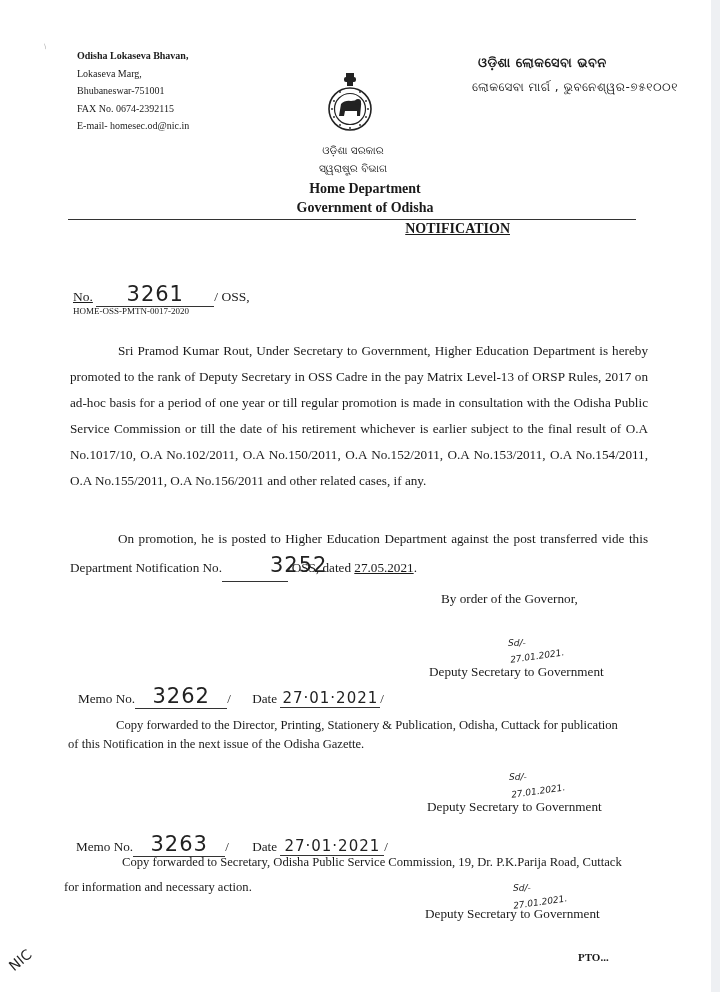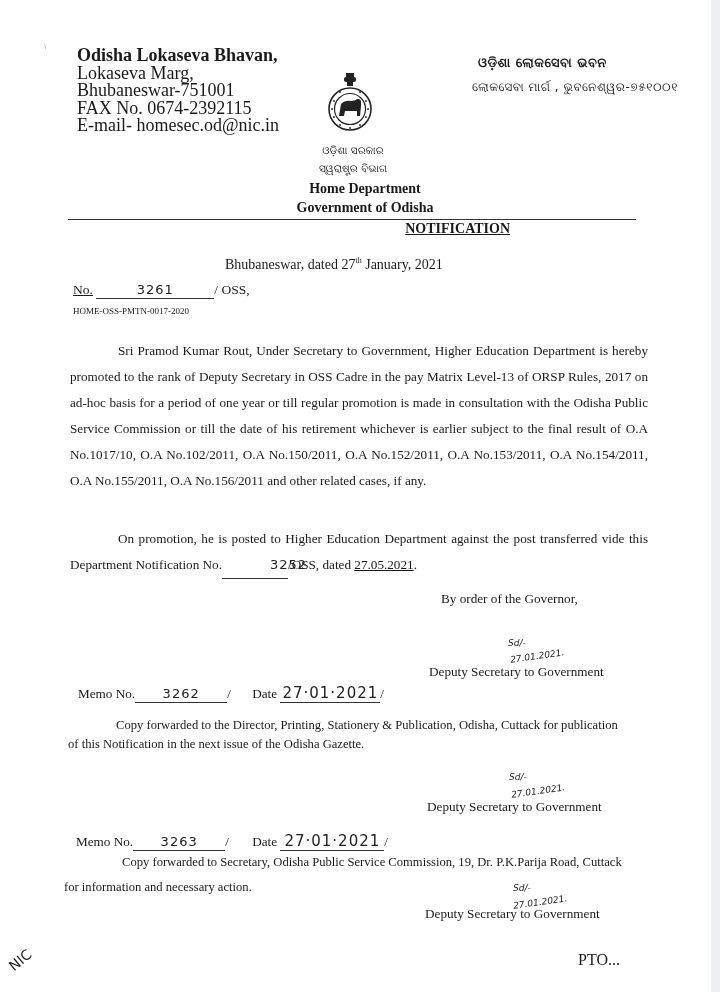--- a/index.html
+++ b/index.html
@@ -1,47 +1,47 @@
 <!DOCTYPE html>
 <html><head>
   <meta charset="utf-8">
   <style>
     * { box-sizing: border-box; margin: 0; padding: 0; }
     html, body { width: 720px; height: 992px; background: #ffffff; overflow: hidden; }
     body { position: relative; font-family: "Liberation Serif", "DejaVu Serif", serif; color: #1a1a1a; }
     .page { position: absolute; left: 0; top: 0; width: 711px; height: 992px; background: #ffffff; }
     .right-strip { position: absolute; left: 711px; top: 0; width: 9px; height: 992px; background: #eef0f3; }
     .abs { position: absolute; white-space: nowrap; }
-    .addr { left: 77px; top: 47px; font-size: 18px; line-height: 17.5px; }
+    .addr { left: 77px; top: 47px; font-size: 10px; line-height: 17.5px; }
     .addr .bold { font-weight: bold; }
     .odia-head { left: 478px; top: 55px; font-size: 13px; font-family: "DejaVu Sans", sans-serif; font-weight: bold; letter-spacing: 0.5px; }
     .odia-sub { left: 472px; top: 80px; font-size: 12px; font-family: "DejaVu Sans", sans-serif; letter-spacing: 0.5px; }
     .emblem { left: 325px; top: 71px; width: 50px; height: 62px; }
     .odia-gov { left: 313px; top: 141px; width: 80px; text-align: center; font-size: 10.5px; font-family: "DejaVu Sans", sans-serif; line-height: 18px; }
     .gov-title { left: 200px; top: 180px; width: 330px; text-align: center; font-size: 14px; font-weight: bold; line-height: 18.5px; }
     .hline { left: 68px; top: 219px; width: 568px; height: 1.3px; background: #333; }
     .notif-title { left: 200px; top: 221px; width: 310px; text-align: right; font-size: 14px; font-weight: bold; }
     .notif-title span { text-decoration: underline; }
     .dateline { left: 225px; top: 256px; font-size: 14px; }
     .dateline sup { font-size: 8px; }
     .no-line { left: 73px; top: 282px; font-size: 13.5px; }
     .no-line .u { text-decoration: underline; }
-    .hw { font-family: "DejaVu Sans", sans-serif; font-size: 13px; color: #222; letter-spacing: 1px; }
+    .hw { font-family: "DejaVu Sans", sans-serif; font-size: 21px; color: #222; letter-spacing: 1px; }
     .blank { display: inline-block; border-bottom: 1px solid #333; text-align: center; }
     .ref { left: 73px; top: 306px; font-size: 9px; }
     .para { left: 70px; width: 578px; font-size: 13.2px; line-height: 26px; text-align: justify; white-space: normal; }
     .para1 { top: 338px; text-indent: 48px; }
     .para2 { top: 526px; text-indent: 48px; }
     .order { left: 441px; top: 591px; font-size: 13.2px; }
     .sig { font-size: 13.2px; }
     .sig-mark { font-family: "DejaVu Sans", sans-serif; font-size: 9px; font-style: italic; color: #222; }
     .memo { font-size: 13.2px; margin-left: 12px; }
     .para3 { left: 68px; top: 716px; width: 560px; font-size: 12.6px; line-height: 19px; white-space: normal; text-indent: 48px; }
     .para4 { left: 64px; top: 850px; width: 560px; font-size: 12.6px; line-height: 25px; white-space: normal; text-indent: 58px; }
-    .pto { left: 578px; top: 951px; font-size: 16px; font-weight: normal; font-family: "Liberation Serif", serif; }
+    .pto { left: 578px; top: 951px; font-size: 11px; font-weight: bold; font-family: "Liberation Serif", serif; }
     .scribble { left: 8px; top: 952px; font-family: "DejaVu Sans", sans-serif; font-size: 14px; transform: rotate(-40deg); color: #222; }
     .tick { left: 44px; top: 42px; font-size: 8px; color: #888; transform: rotate(-30deg); }
   </style>
 </head>
 <body>
 
 <div class="page">
 
   <div class="abs tick">/</div>
 
@@ -90,23 +90,20 @@
     <div>Home Department</div>
     <div>Government of Odisha</div>
   </div>
 
   <div class="abs hline"></div>
 
   <div class="abs notif-title">
     <span>NOTIFICATION</span>
   </div>
 
-  <div class="abs dateline">
-    <span>Bhubaneswar, dated 27</span><sup>th</sup><span> January, 2021</span>
-  </div>
 
   <div class="abs no-line">
     <span class="u">No.</span>
     <span class="blank" style="width:118px;"><span class="hw">3261</span></span><span>/ OSS,</span>
   </div>
 
   <div class="abs ref">HOME-OSS-PMTN-0017-2020</div>
 
   <div class="abs para para1">Sri Pramod Kumar Rout, Under Secretary to Government, Higher Education Department is hereby promoted to the rank of Deputy Secretary in OSS Cadre in the pay Matrix Level-13 of ORSP Rules, 2017 on ad-hoc basis for a period of one year or till regular promotion is made in consultation with  the Odisha Public Service Commission or till the date of his retirement whichever is earlier subject to the final result of O.A No.1017/10, O.A No.102/2011, O.A No.150/2011, O.A No.152/2011, O.A No.153/2011, O.A No.154/2011, O.A No.155/2011, O.A No.156/2011 and other related cases, if any.</div>
 

